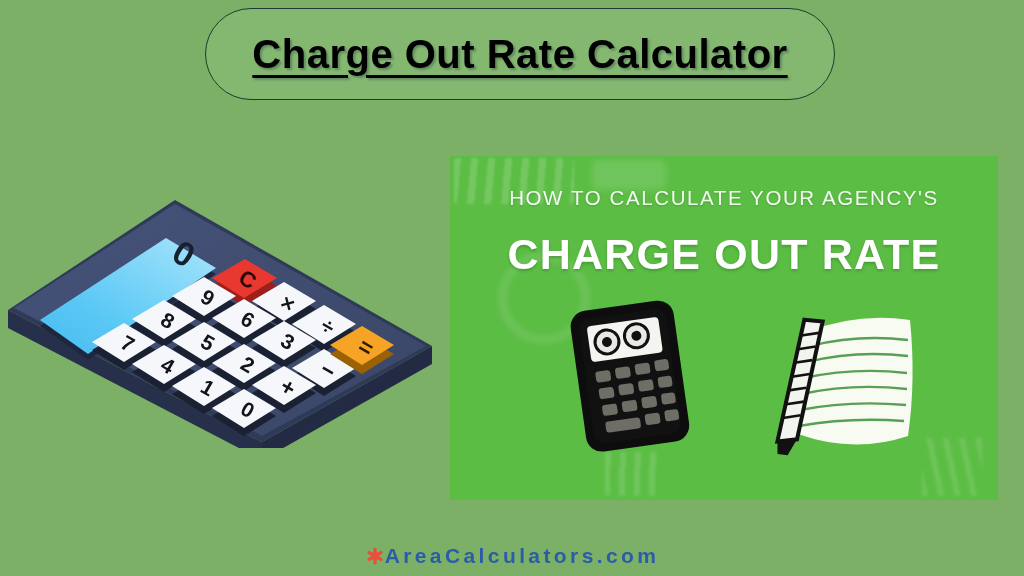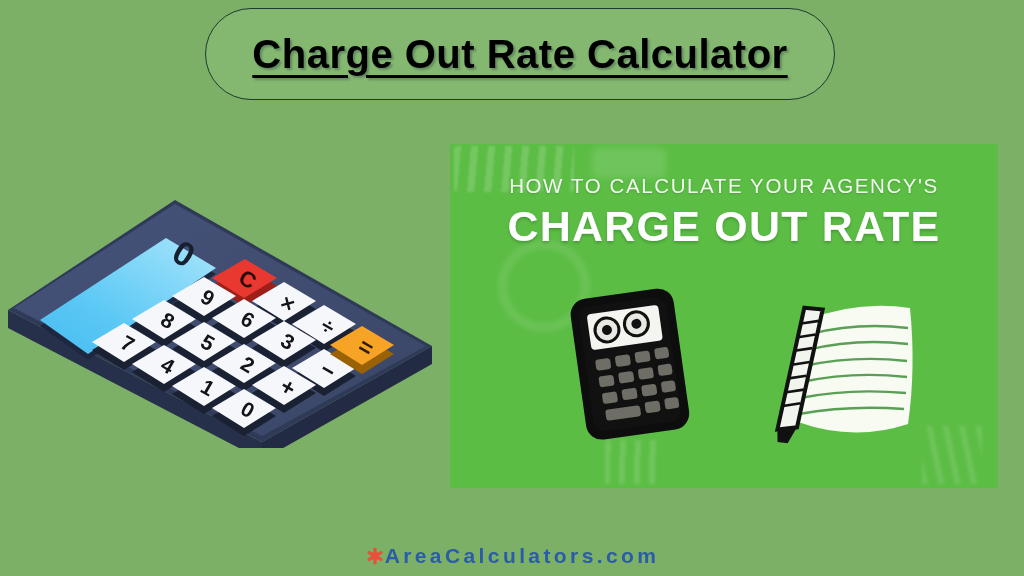--- a/index.html
+++ b/index.html
@@ -46,21 +46,21 @@
     text-underline-offset: 7px;
     text-decoration-thickness: 3px;
     text-shadow: 2px 2px 2px rgba(20,40,60,0.30);
     white-space: nowrap;
   }
 
   
   #card {
     position: absolute;
     left: 450px;
-    top: 144px;
+    top: 156px;
     width: 548px;
     height: 344px;
     background: #5CBD45;
     overflow: hidden;
   }
   #card-watermark-a {
     position: absolute;
     left: 4px;
     top: 2px;
     width: 120px;
@@ -126,21 +126,21 @@
   }
   #card-kicker {
     font-size: 20.5px;
     font-weight: normal;
     letter-spacing: 1.6px;
     color: #F3FBF0;
     text-shadow: 0 1px 2px rgba(0,60,0,0.22);
     white-space: nowrap;
   }
   #card-title {
-    margin-top: 4px;
+    margin-top: 20px;
     font-size: 43px;
     font-weight: bold;
     letter-spacing: 1.2px;
     color: #FFFFFF;
     text-shadow: 0 2px 3px rgba(0,60,0,0.25);
     white-space: nowrap;
   }
 
   
   #doodle-calculator {

